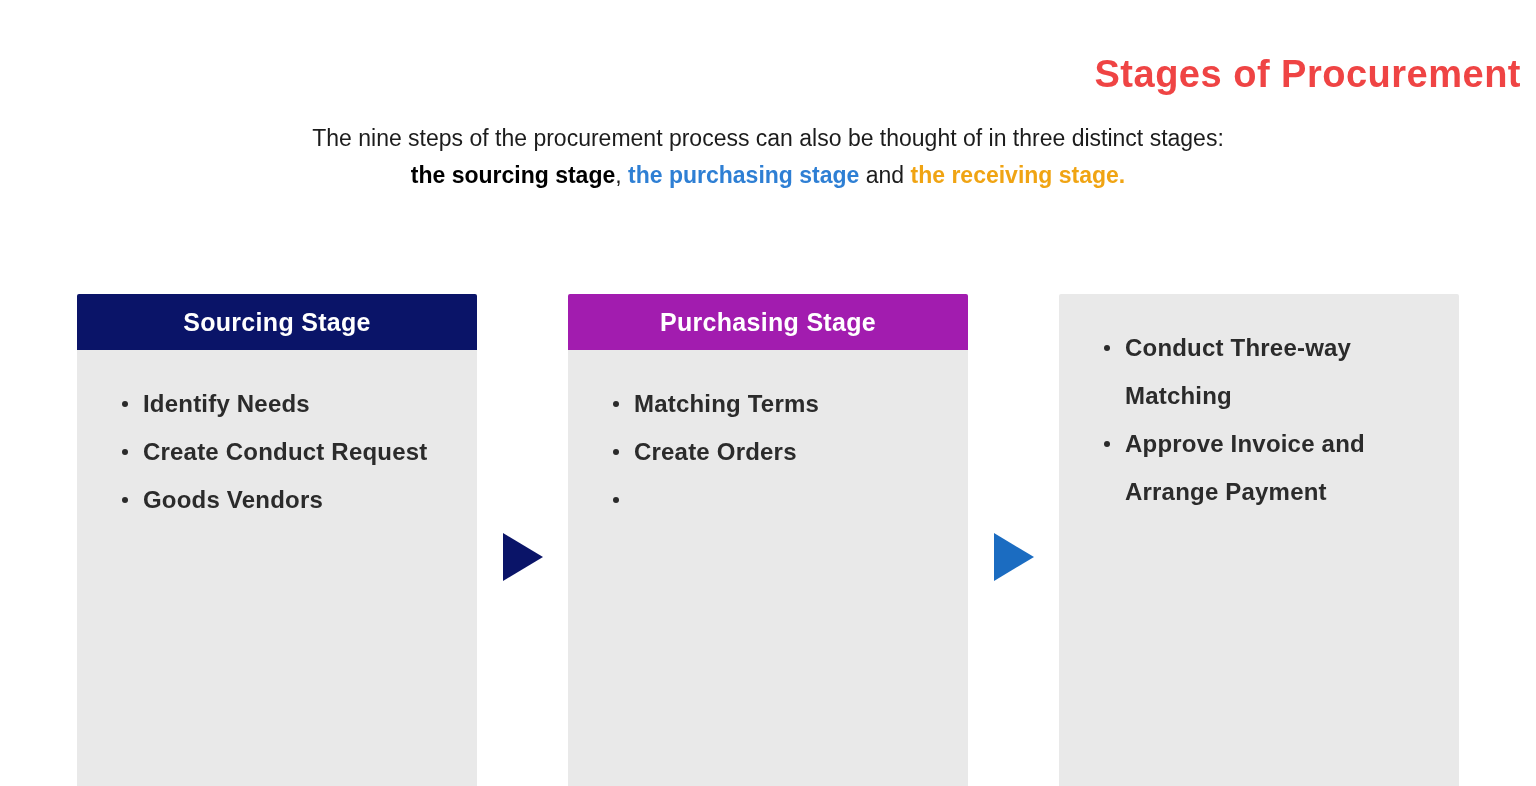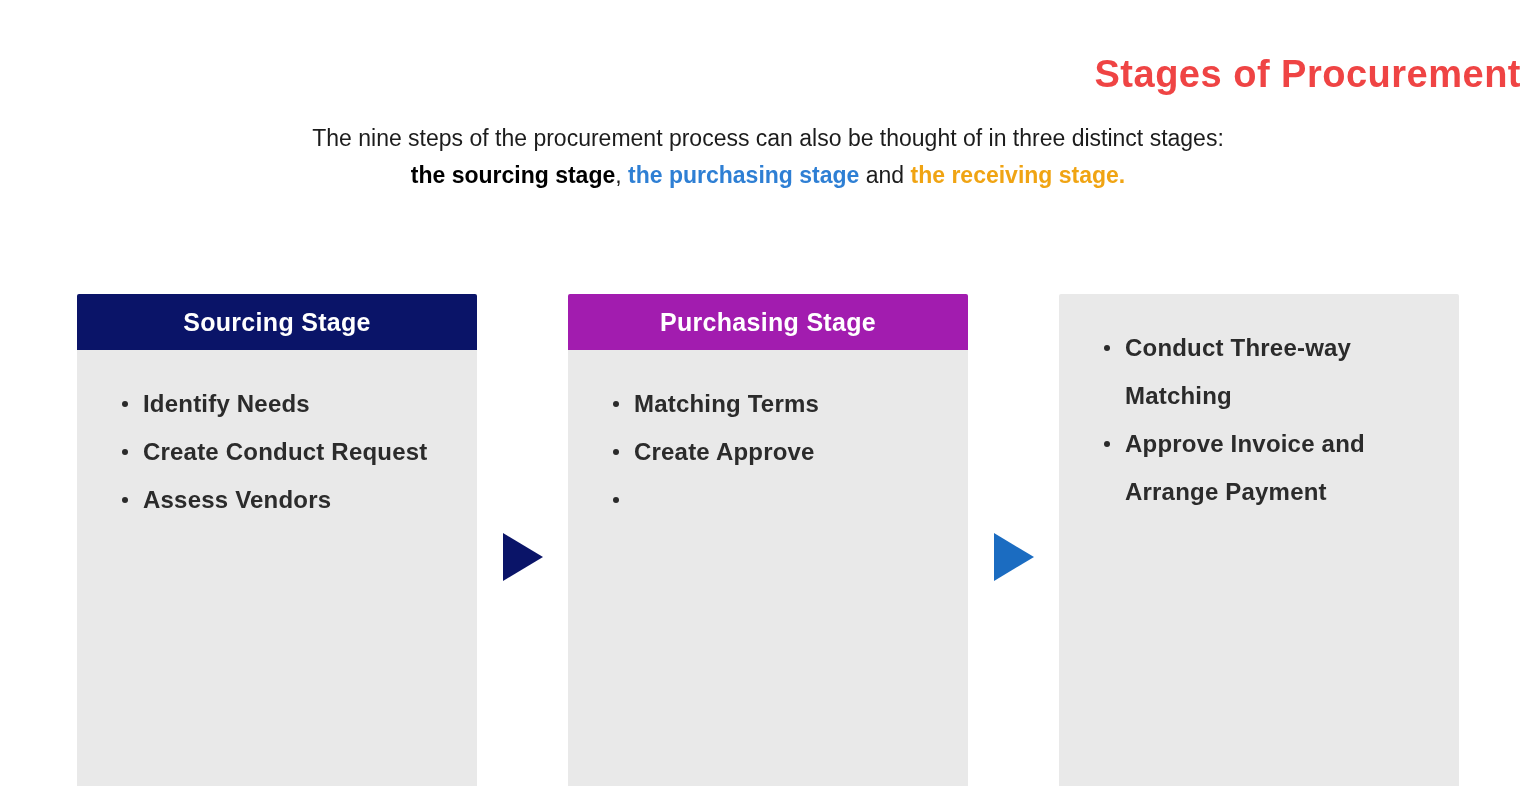--- a/index.html
+++ b/index.html
@@ -107,37 +107,37 @@
 <div class="cards-row">
 
   <section class="card">
     <header class="card-header" style="background: rgb(10, 20, 104);">
       <span>Sourcing Stage</span>
     </header>
     <div class="card-body">
       <ul class="card-list">
         <li><span class="bullet-icon"></span><span>Identify Needs</span></li>
         <li><span class="bullet-icon"></span><span>Create Conduct Request</span></li>
-        <li><span class="bullet-icon"></span><span>Assess Vendors</span></li>
+        <li><span class="bullet-icon"></span><span>Goods Vendors</span></li>
       </ul>
     </div>
   </section>
 
   <div class="arrow-cell">
     <div class="arrow-right" style="border-left-color: rgb(10, 20, 104);"></div>
   </div>
 
   <section class="card">
     <header class="card-header" style="background: #a21caf;">
       <span>Purchasing Stage</span>
     </header>
     <div class="card-body">
       <ul class="card-list">
         <li><span class="bullet-icon"></span><span>Matching Terms</span></li>
-        <li><span class="bullet-icon"></span><span>Create Approve</span></li>
+        <li><span class="bullet-icon"></span><span>Create Orders</span></li>
         <li><span class="bullet-icon"></span></li>
       </ul>
     </div>
   </section>
 
   <div class="arrow-cell">
     <div class="arrow-right" style="border-left-color: rgb(27, 108, 193);"></div>
   </div>
 
   <section class="card">

